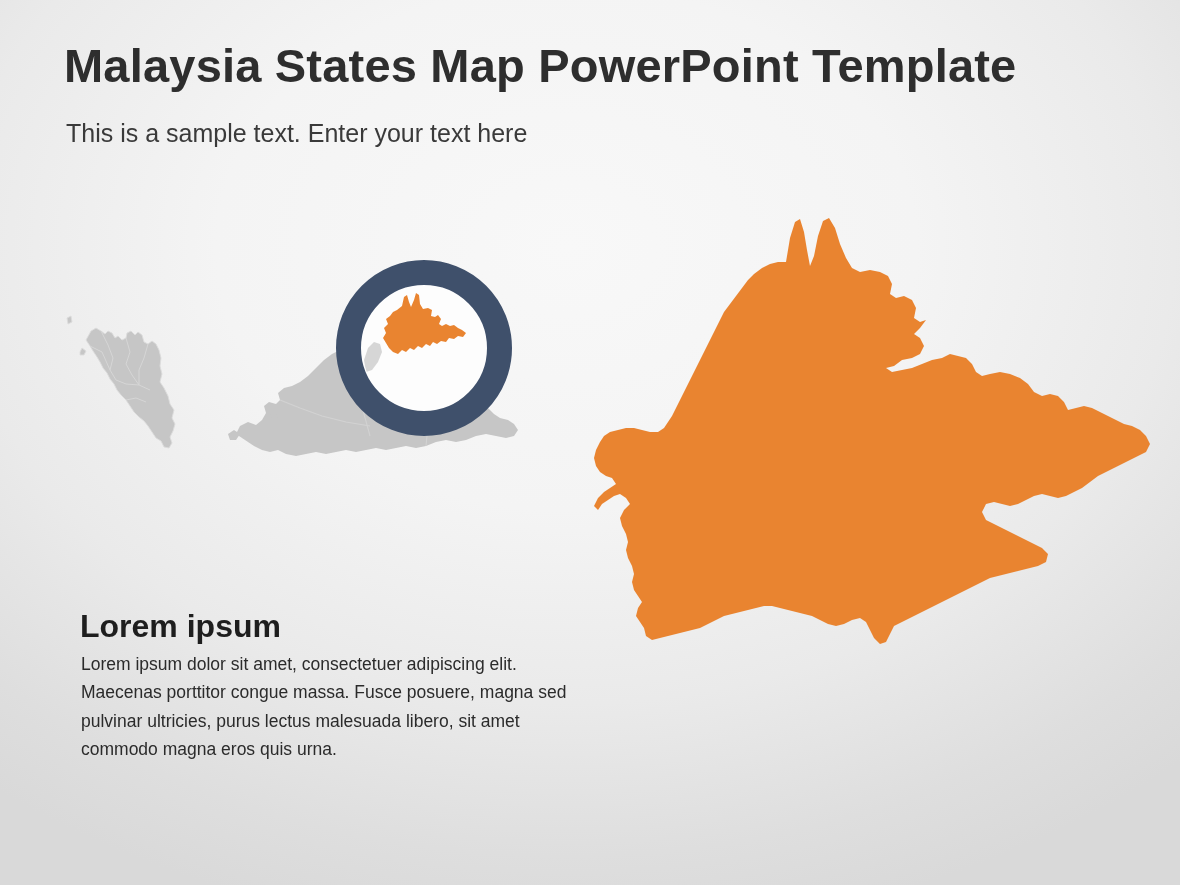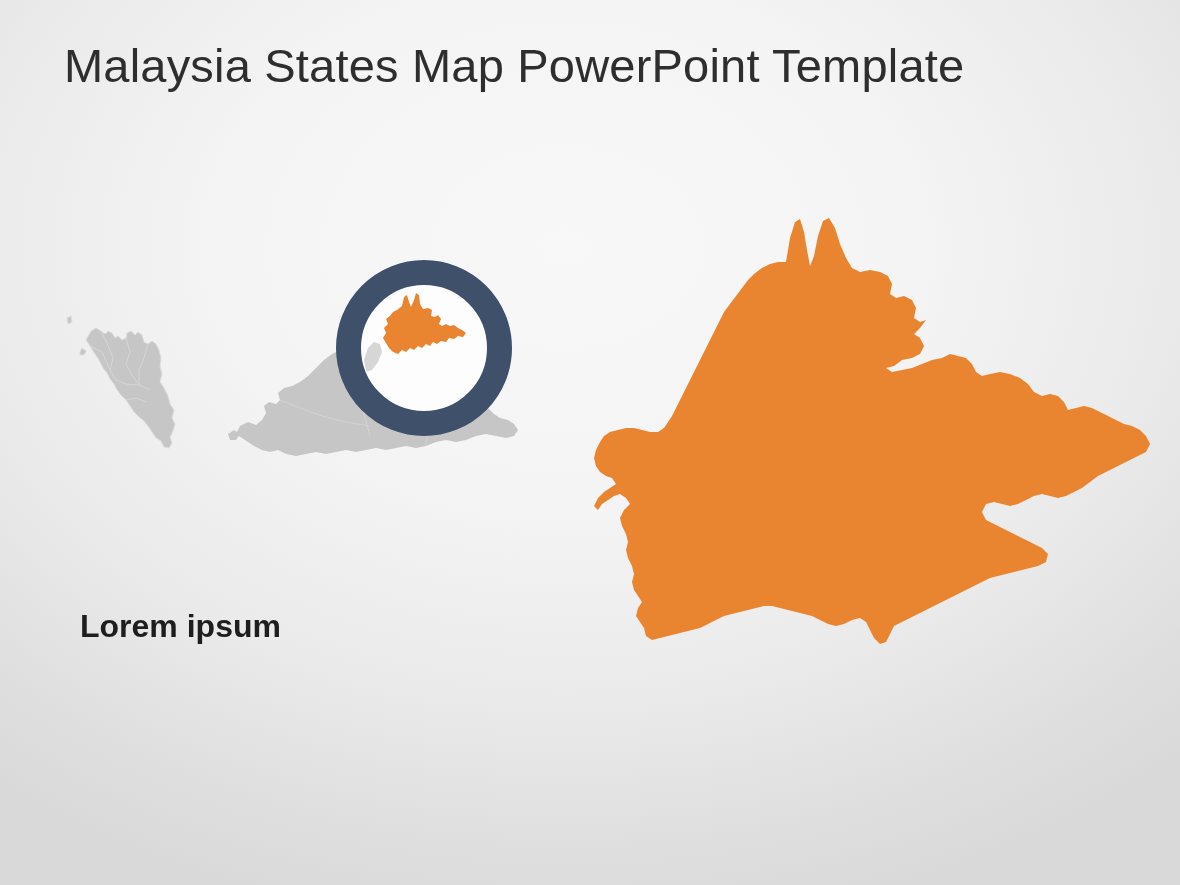--- a/index.html
+++ b/index.html
@@ -25,21 +25,21 @@
                 #D9D9D9 100%);
     overflow: hidden;
   }
 
   
   #title {
     position: absolute;
     left: 64px;
     top: 40px;
     font-size: 47px;
-    font-weight: 400;
+    font-weight: 700;
     letter-spacing: 0.2px;
     color: #2E2E2E;
     white-space: nowrap;
     line-height: 1.1;
   }
   #subtitle {
     position: absolute;
     left: 66px;
     top: 118px;
     font-size: 25px;
@@ -104,20 +104,21 @@
   }
   #callout-inner-map svg { display: block; }
 </style>
 </head>
 <body>
 
 <div id="slide">
 
   <div id="title">Malaysia States Map PowerPoint Template</div>
 
+  <div id="subtitle">This is a sample text. Enter your text here</div>
 
   <svg id="peninsula-map" class="map-svg" viewBox="0 0 170 165" xmlns="http://www.w3.org/2000/svg">
     <g fill="#C6C6C6" stroke="#DCDCDC" stroke-width="0.9">
       <path d="M7,18 L11,16 L12,22 L8,24 Z"></path>
       <path d="M20,52 L22,48 L26,51 L24,55 L20,55 Z"></path>
       <path d="M26,40 L31,31 L36,28 L41,31 L45,34
                L48,31 L52,33 L55,38 L58,36 L62,40
                L66,38 L67,33 L71,31 L75,35 L78,32
                L82,35 L84,42 L88,44 L92,41 L96,44
                L99,50 L101,58 L100,66 L102,74 L100,82
@@ -235,14 +236,15 @@
              L36,218 L44,218 L52,220 L60,222 L68,222
              L74,218 L78,212 L82,206 L86,198 L90,190
              L94,182 L98,174 L102,166 L106,158 L110,150
              L114,142 L118,134 L122,126 L126,118 L130,110
              L134,102 L140,94 L146,86 L152,78 L158,70
              L164,64 L172,58 L180,54 L188,52 Z"></path>
   </svg>
 
   <div id="body-heading">Lorem ipsum</div>
 
+  <div id="body-paragraph">Lorem ipsum dolor sit amet, consectetuer adipiscing elit. Maecenas porttitor congue massa. Fusce posuere, magna sed pulvinar ultricies, purus lectus malesuada libero, sit amet commodo magna eros quis urna.</div>
 
 </div>
 
 </body></html>

